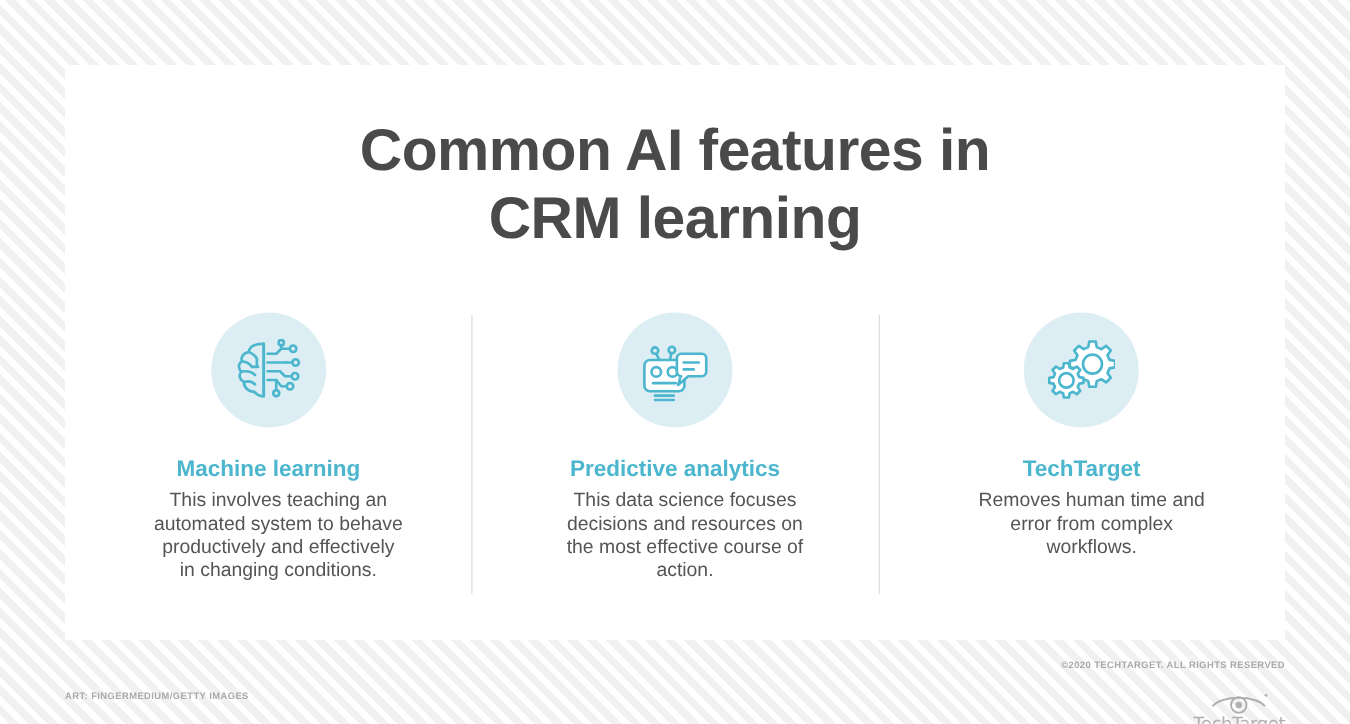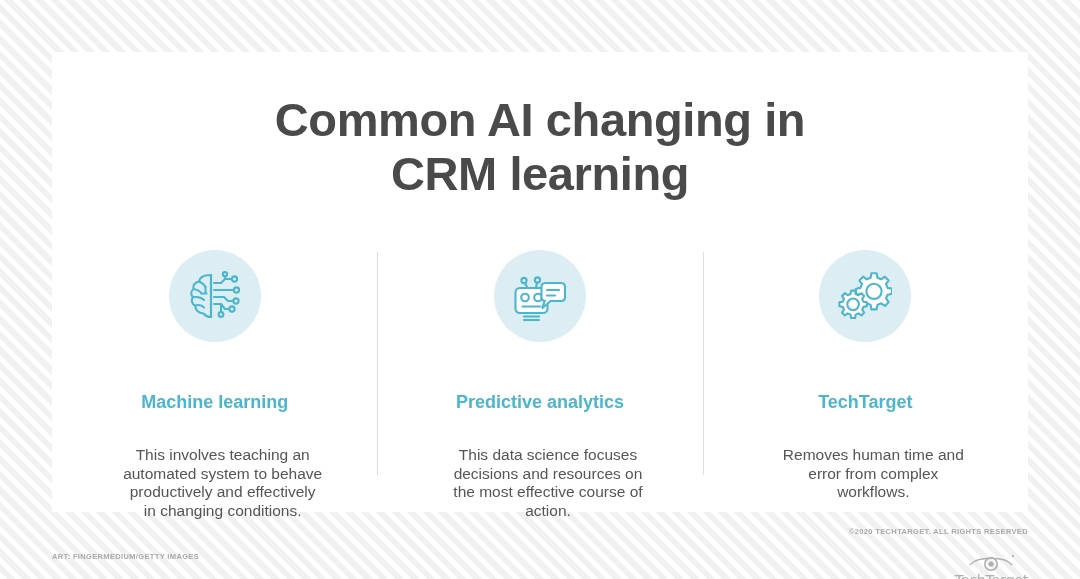--- a/index.html
+++ b/index.html
@@ -64,21 +64,20 @@
     align-items: flex-start;
   }
   .column {
     position: relative;
     flex: 1 1 0;
     display: flex;
     flex-direction: column;
     align-items: center;
     padding: 0 18px;
     box-sizing: border-box;
-    gap: 27px;
   }
   .column + .column::before {
     content: "";
     position: absolute;
     left: 0;
     top: 2px;
     width: 1px;
     height: 223px;
     background: #dedede;
   }
@@ -163,21 +162,21 @@
   }
 </style>
 </head>
 <body>
 
 <div class="stage">
 
   <div class="card">
 
     <h1 class="title">
-      <span class="line">Common AI changing in</span>
+      <span class="line">Common AI features in</span>
       <span class="line">CRM learning</span>
     </h1>
 
     <div class="columns">
 
       <div class="column">
         <div class="icon-circle">
           <svg width="54" height="50" viewBox="0 0 54 50" fill="none" stroke="#4bb6cd" stroke-width="2.1" stroke-linecap="round" stroke-linejoin="round">
 
             <path d="M23 4 C15 4 11.5 7 11 10.5 C6.5 11.5 4.5 14.5 5.5 18 C2.5 20 2.5 24 5 26.2

